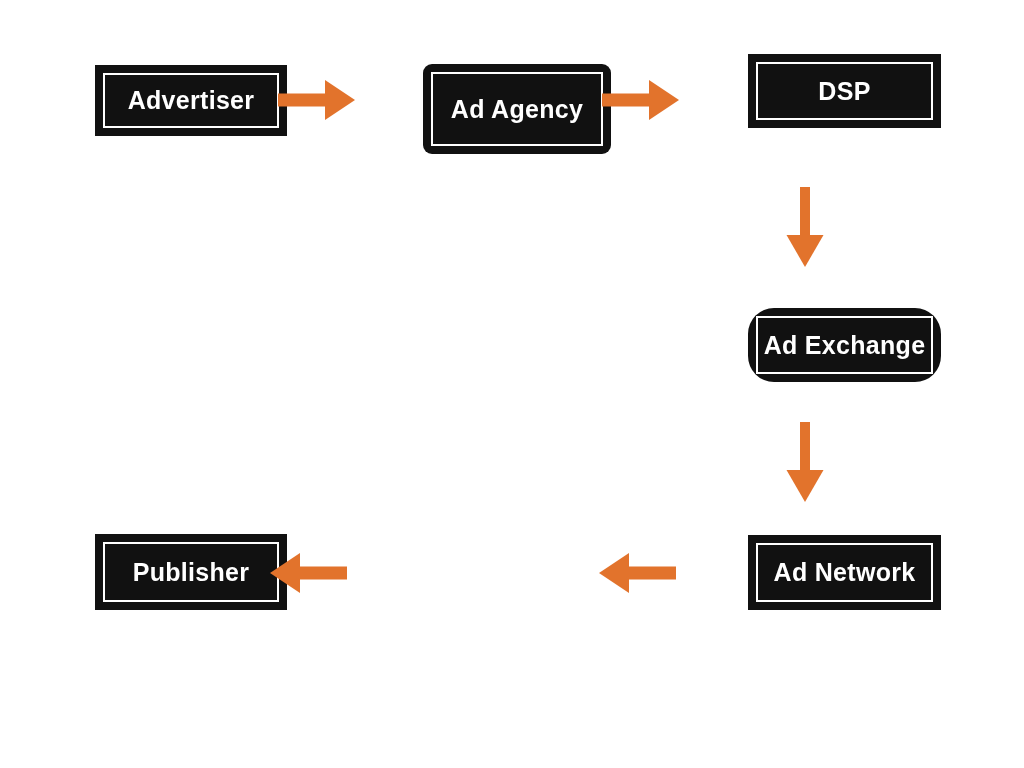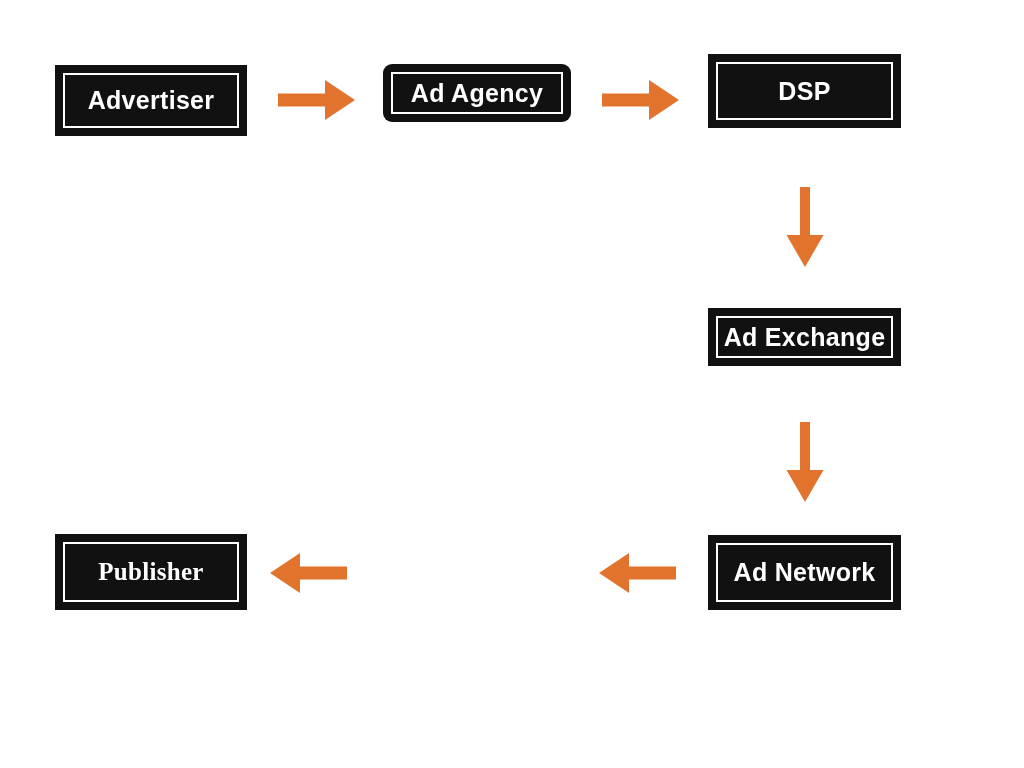--- a/index.html
+++ b/index.html
@@ -14,20 +14,21 @@
   .canvas{
     position:relative;
     width:1024px;height:768px;
     background:var(--bg);
     overflow:hidden;
     font-family:"Liberation Sans", sans-serif;
   }
   .node{
     position:absolute;
     background:var(--node-fill);
+    margin-left:40px;
   }
   .node-inner{
     position:absolute;
     inset:8px;
     border:2px solid var(--node-border);
     display:flex;
     align-items:center;
     justify-content:center;
   }
   .node-label{
@@ -36,26 +37,26 @@
     font-size:25px;
     letter-spacing:.3px;
     white-space:nowrap;
   }
   .arrow{position:absolute;line-height:0;}
   .arrow svg{display:block;}
   .arrow rect,.arrow polygon{fill:var(--arrow);}
 
   
   .pos-advertiser {left:55px; top:65px; width:192px;height:71px;}
-  .pos-ad-agency  {left:383px;top:64px; width:188px;height:58px;border-radius:9px;}
+  .pos-ad-agency  {left:383px;top:64px; width:188px;height:90px;border-radius:9px;}
   .pos-dsp        {left:708px;top:54px; width:193px;height:74px;}
-  .pos-ad-exchange{left:708px;top:308px;width:193px;height:58px;}
+  .pos-ad-exchange{left:708px;top:308px;width:193px;height:74px;border-radius:26px;}
   .pos-ad-network {left:708px;top:535px;width:193px;height:75px;text-decoration:underline;}
   .pos-ssp        {left:383px;top:535px;width:188px;height:75px;}
-  .pos-publisher  {left:55px; top:534px;width:192px;height:76px;font-family:Liberation Serif, serif;}
+  .pos-publisher  {left:55px; top:534px;width:192px;height:76px;}
 
   
   .pos-a1{left:278px;top:80px;}
   .pos-a2{left:602px;top:80px;}
   .pos-a3{left:785px;top:187px;}
   .pos-a4{left:785px;top:422px;}
   .pos-a5{left:599px;top:553px;}
   .pos-a6{left:270px;top:553px;}
 </style>
 </head>

